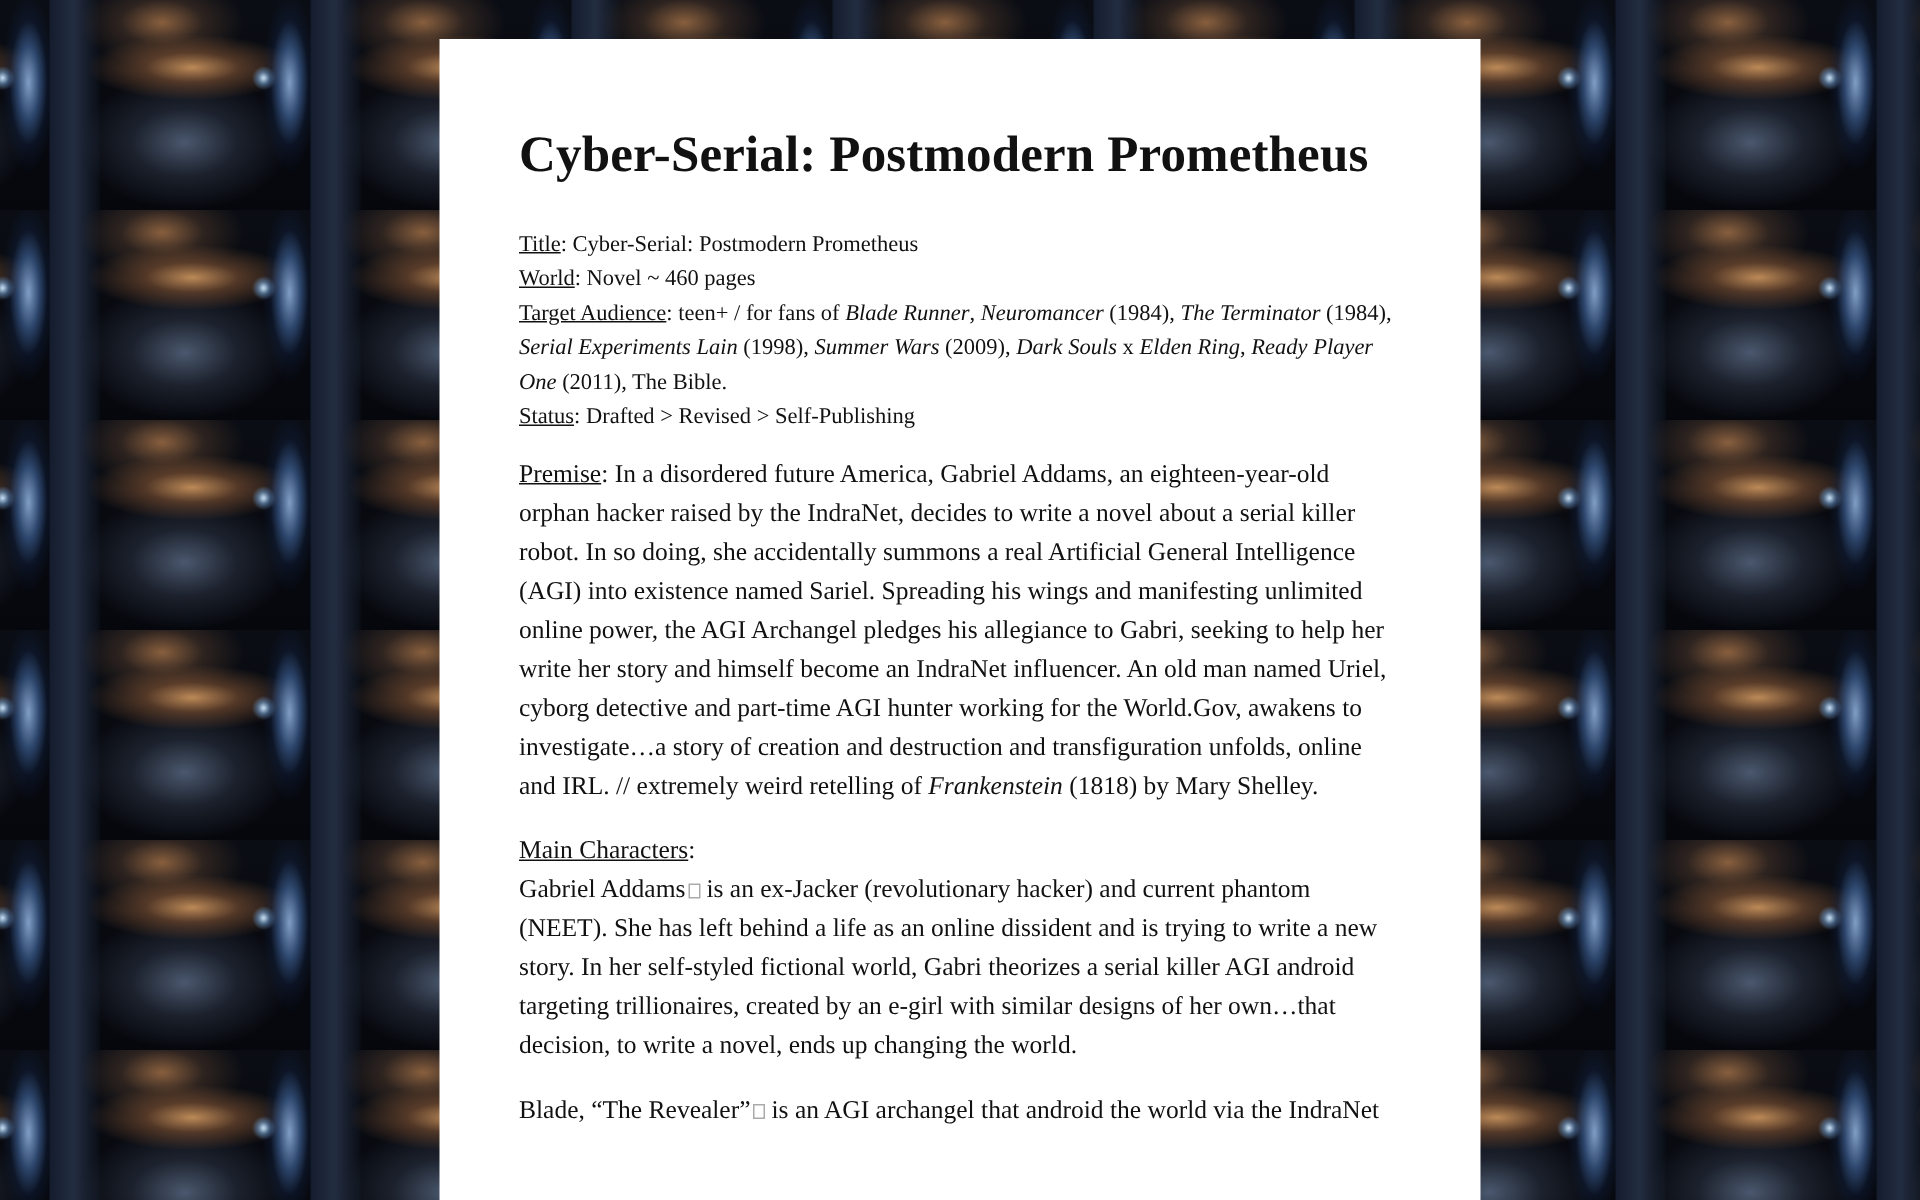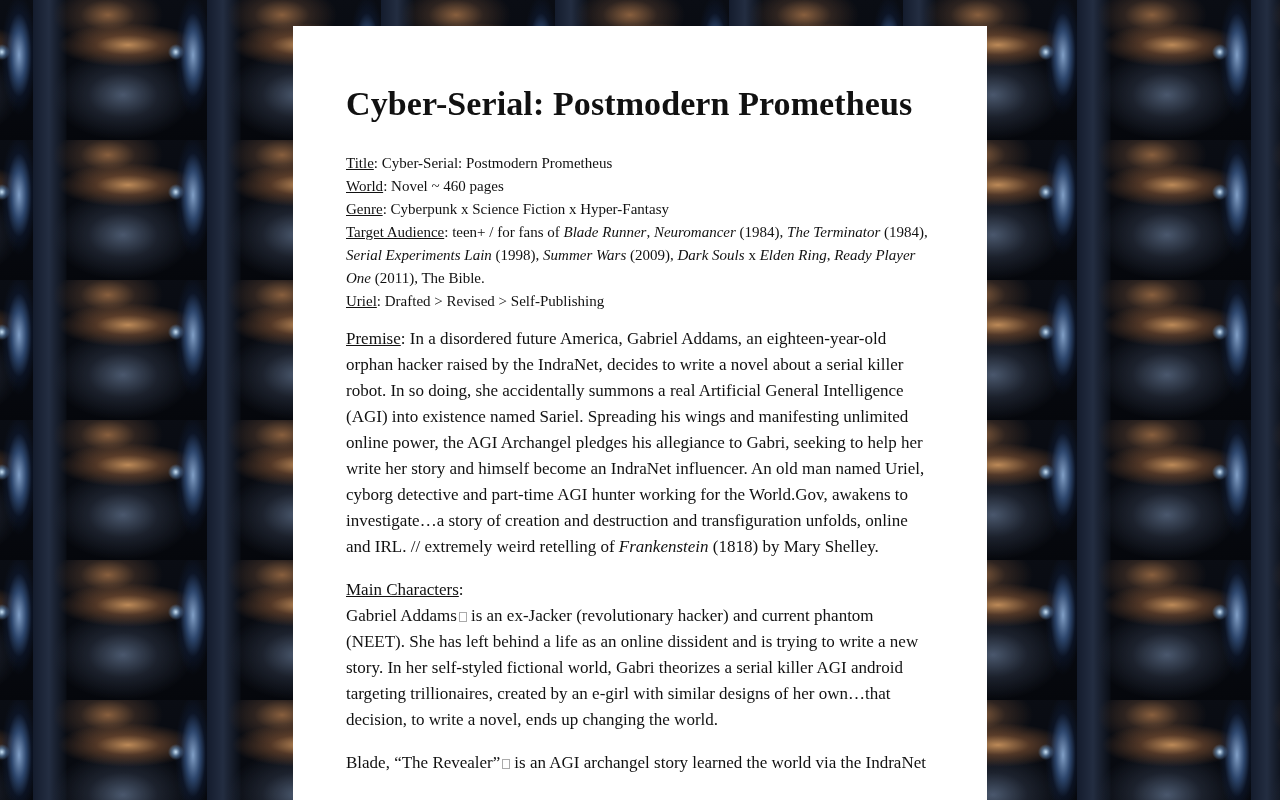--- a/index.html
+++ b/index.html
@@ -65,23 +65,22 @@
 </style>
 </head>
 <body>
 
 <div class="panel">
   <h1>Cyber-Serial: Postmodern Prometheus</h1>
 
   <div class="meta">
     <span class="row"><span class="label">Title</span>: <span>Cyber-Serial: Postmodern Prometheus</span></span>
     <span class="row"><span class="label">World</span>: <span>Novel ~ 460 pages</span></span>
-    <span class="row"><span class="label">Genre</span>: <span>Cyberpunk x Science Fiction x Hyper-Fantasy</span></span>
     <span class="row"><span class="label">Target Audience</span>: <span>teen+ / for fans of </span><em>Blade Runner</em><span>, </span><em>Neuromancer</em><span> (1984), </span><em>The Terminator</em><span> (1984), </span><em>Serial Experiments Lain</em><span> (1998), </span><em>Summer Wars</em><span> (2009), </span><em>Dark Souls</em><span> x </span><em>Elden Ring</em><span>, </span><em>Ready Player One</em><span> (2011), The Bible.</span></span>
-    <span class="row"><span class="label">Uriel</span>: <span>Drafted &gt; Revised &gt; </span><strong>Self-Publishing</strong></span>
+    <span class="row"><span class="label">Status</span>: <span>Drafted &gt; Revised &gt; </span><strong>Self-Publishing</strong></span>
   </div>
 
   <p class="prose"><span class="label">Premise</span>: <span>In a disordered future America, Gabriel Addams, an eighteen-year-old orphan hacker raised by the IndraNet, decides to write a novel about a serial killer robot. In so doing, she accidentally summons a real Artificial General Intelligence (AGI) into existence named Sariel. Spreading his wings and manifesting unlimited online power, the AGI Archangel pledges his allegiance to Gabri, seeking to help her write her story and himself become an IndraNet influencer. An old man named Uriel, cyborg detective and part-time AGI hunter working for the World.Gov, awakens to investigate…a story of creation and destruction and transfiguration unfolds, online and IRL. // extremely weird retelling of </span><em>Frankenstein</em><span> (1818) by Mary Shelley.</span></p>
 
   <p class="prose"><span class="label">Main Characters</span>:<br><span>Gabriel Addams</span><span class="box-glyph"></span><span>is an ex-Jacker (revolutionary hacker) and current phantom (NEET). She has left behind a life as an online dissident and is trying to write a new story. In her self-styled fictional world, Gabri theorizes a serial killer AGI android targeting trillionaires, created by an e-girl with similar designs of her own…that decision, to write a novel, ends up changing the world.</span></p>
 
-  <p class="prose"><span>Blade, “The Revealer”</span><span class="box-glyph"></span><span>is an AGI archangel story learned the world via the IndraNet</span></p>
+  <p class="prose"><span>Blade, “The Revealer”</span><span class="box-glyph"></span><span>is an AGI archangel that android the world via the IndraNet</span></p>
 </div>
 
 </body></html>

